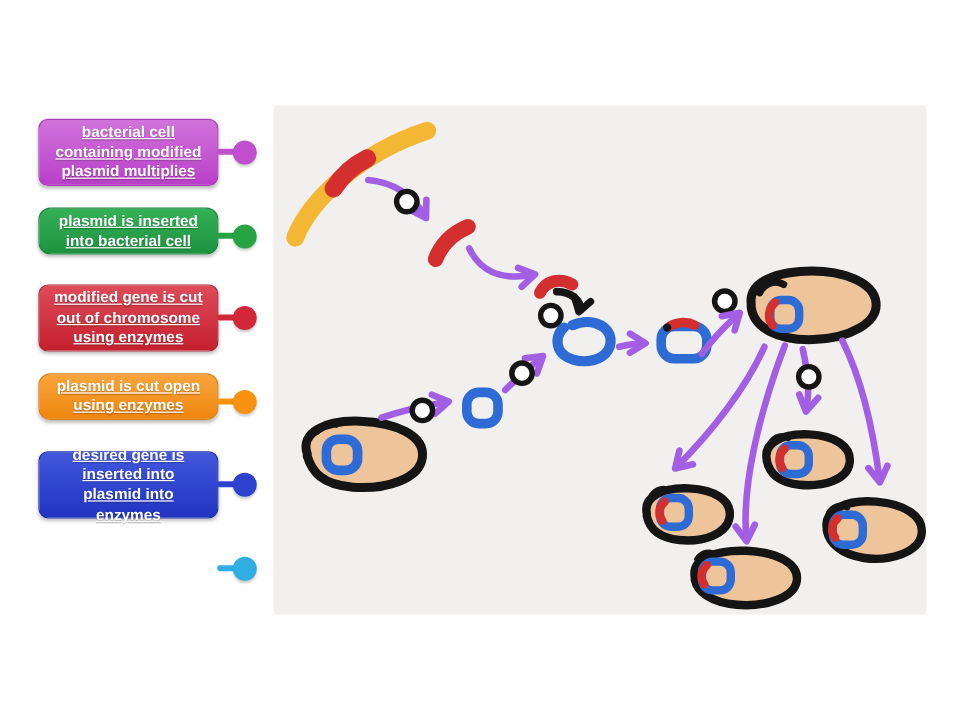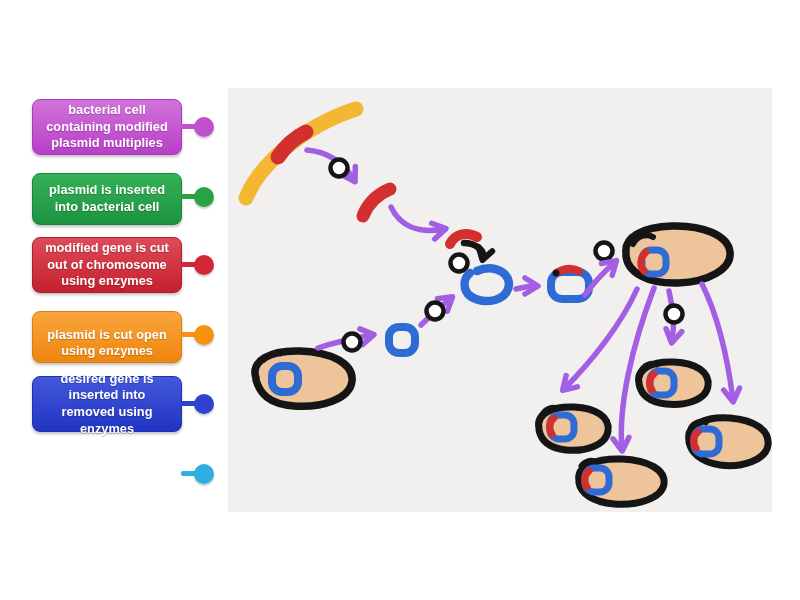--- a/index.html
+++ b/index.html
@@ -7,25 +7,25 @@
     width:800px;height:600px;position:relative;background:#ffffff;
     font-family:"Liberation Sans", sans-serif;overflow:hidden;
   }
   .stage{position:absolute;left:0;top:0;width:800px;height:600px;}
   
   .label-card{
     position:absolute;left:32px;width:150px;box-sizing:border-box;
     border-radius:8px;display:flex;align-items:center;justify-content:center;
     color:#fff;font-weight:bold;font-size:12.8px;line-height:1.3;text-align:center;
     padding:2px 10px;box-shadow:0 2px 3px rgba(0,0,0,.25);
-    text-shadow:0 1px 1px rgba(0,0,0,.25);cursor:grab;
+    text-shadow:0 1px 1px rgba(0,0,0,.25);cursor:grab;text-decoration:underline;
   }
   .label-card .txt{width:100%;}
   .h3{height:56px;}
-  .h2{height:52px;}
+  .h2{height:39px;border-radius:10px;}
   .c-violet{background:linear-gradient(#d173da,#b93fc9);border:1px solid #a93cb8;}
   .c-green {background:linear-gradient(#35b156,#1d9340);border:1px solid #188539;}
   .c-red   {background:linear-gradient(#de4b59,#c5202f);border:1px solid #ab1f2c;}
   .c-orange{background:linear-gradient(#f9a53d,#ef860d);border:1px solid #d87d14;align-items:flex-end;}
   .c-blue  {background:linear-gradient(#4258dc,#2134c2);border:1px solid #2030ac;}
   .c-cyan  {background:linear-gradient(#55bfeb,#1f9fd9);border:1px solid #2191c8;}
   .stem{position:absolute;left:181px;width:16px;height:5px;border-radius:2px;}
   .dot{position:absolute;left:194px;width:20px;height:20px;border-radius:50%;box-shadow:0 2px 2px rgba(0,0,0,.2);}
   .d-violet{background:#c050ce;} .d-green{background:#27a344;} .d-red{background:#d22739;}
   .d-orange{background:#f6920f;} .d-blue{background:#2c43d0;} .d-cyan{background:#30aee3;}
@@ -56,21 +56,21 @@
   <div class="stem d-red" style="top:262px"></div>
   <div class="dot  d-red" style="top:255px"></div>
 
   <div class="label-card c-orange h2" style="top:311px">
     <span class="txt">plasmid is cut open using enzymes</span>
   </div>
   <div class="stem d-orange" style="top:332px"></div>
   <div class="dot  d-orange" style="top:325px"></div>
 
   <div class="label-card c-blue h3" style="top:376px">
-    <span class="txt">desired gene is inserted into removed using enzymes</span>
+    <span class="txt">desired gene is inserted into plasmid into enzymes</span>
   </div>
   <div class="stem d-blue" style="top:401px"></div>
   <div class="dot  d-blue" style="top:394px"></div>
 
   <div class="stem d-cyan" style="top:471px"></div>
   <div class="dot  d-cyan" style="top:464px"></div>
 
   <div class="draw-area">
     <svg width="544" height="424" viewBox="0 0 544 424">
       <defs>

